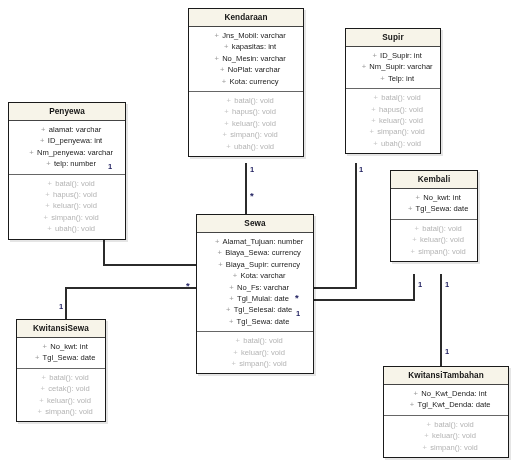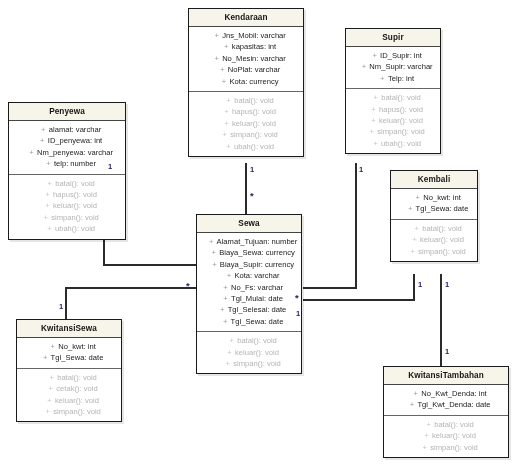--- a/index.html
+++ b/index.html
@@ -152,21 +152,21 @@
     </div>
     <div class="cls-section cls-ops">
       <span class="row"><span class="vis">+</span><span>batal(): void</span></span>
       <span class="row"><span class="vis">+</span><span>hapus(): void</span></span>
       <span class="row"><span class="vis">+</span><span>keluar(): void</span></span>
       <span class="row"><span class="vis">+</span><span>simpan(): void</span></span>
       <span class="row"><span class="vis">+</span><span>ubah(): void</span></span>
     </div>
   </div>
 
-  <div class="umlclass" style="left:196px; top:214px; width:106px;">
+  <div class="umlclass" style="left:196px; top:214px; width:118px;">
     <div class="cls-header">Sewa</div>
     <div class="cls-section cls-attrs">
       <span class="row"><span class="vis">+</span><span>Alamat_Tujuan: number</span></span>
       <span class="row"><span class="vis">+</span><span>Biaya_Sewa: currency</span></span>
       <span class="row"><span class="vis">+</span><span>Biaya_Supir: currency</span></span>
       <span class="row"><span class="vis">+</span><span>Kota: varchar</span></span>
       <span class="row"><span class="vis">+</span><span>No_Fs: varchar</span></span>
       <span class="row"><span class="vis">+</span><span>Tgl_Mulai: date</span></span>
       <span class="row"><span class="vis">+</span><span>Tgl_Selesai: date</span></span>
       <span class="row"><span class="vis">+</span><span>Tgl_Sewa: date</span></span>
@@ -184,21 +184,21 @@
       <span class="row"><span class="vis">+</span><span>No_kwt: int</span></span>
       <span class="row"><span class="vis">+</span><span>Tgl_Sewa: date</span></span>
     </div>
     <div class="cls-section cls-ops">
       <span class="row"><span class="vis">+</span><span>batal(): void</span></span>
       <span class="row"><span class="vis">+</span><span>keluar(): void</span></span>
       <span class="row"><span class="vis">+</span><span>simpan(): void</span></span>
     </div>
   </div>
 
-  <div class="umlclass" style="left:16px; top:319px; width:106px;">
+  <div class="umlclass" style="left:16px; top:319px; width:90px;">
     <div class="cls-header">KwitansiSewa</div>
     <div class="cls-section cls-attrs">
       <span class="row"><span class="vis">+</span><span>No_kwt: int</span></span>
       <span class="row"><span class="vis">+</span><span>Tgl_Sewa: date</span></span>
     </div>
     <div class="cls-section cls-ops">
       <span class="row"><span class="vis">+</span><span>batal(): void</span></span>
       <span class="row"><span class="vis">+</span><span>cetak(): void</span></span>
       <span class="row"><span class="vis">+</span><span>keluar(): void</span></span>
       <span class="row"><span class="vis">+</span><span>simpan(): void</span></span>

